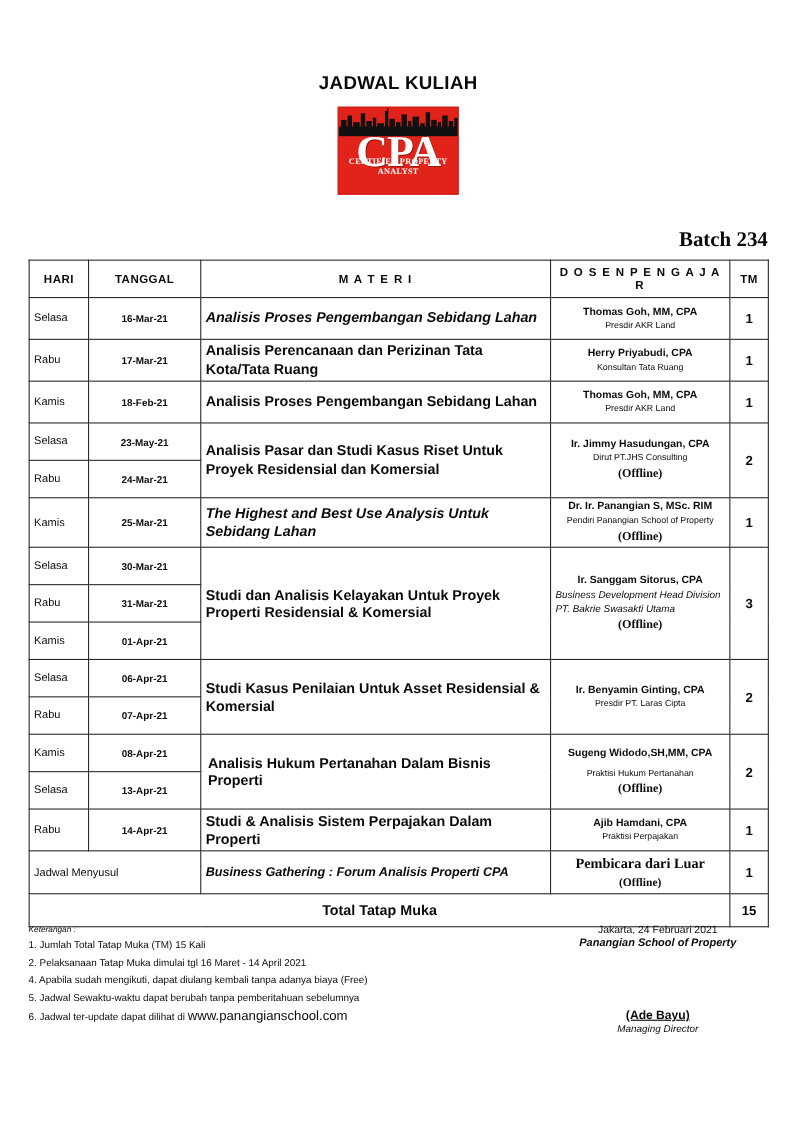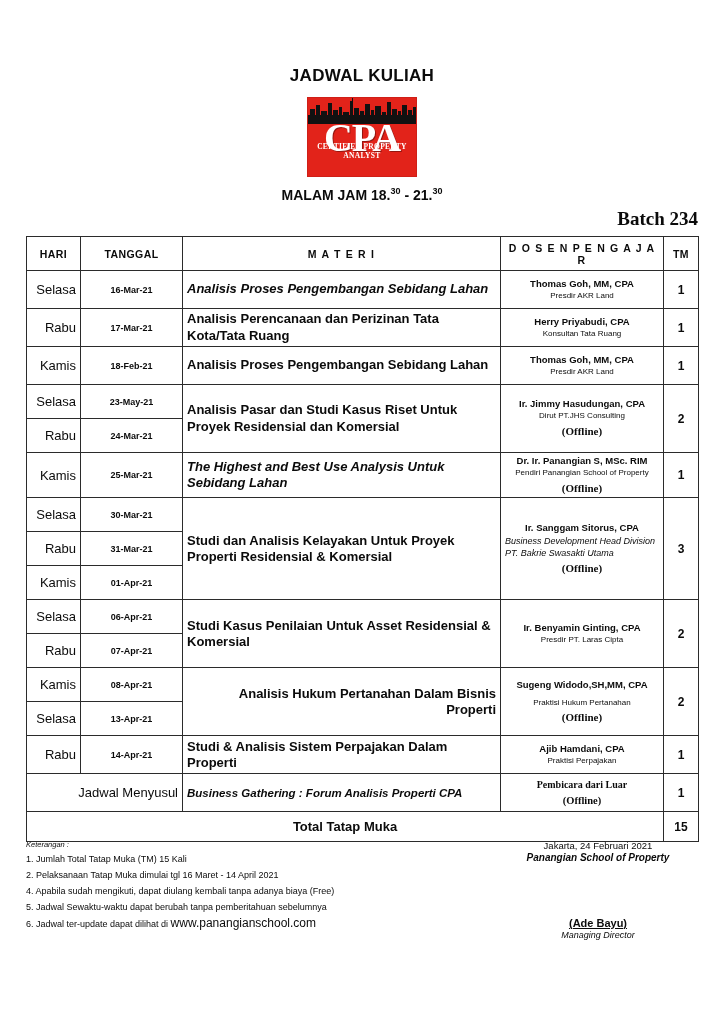--- a/index.html
+++ b/index.html
@@ -81,42 +81,42 @@
   thead th{
     height:34px;
     font-size:10.5px;font-weight:bold;
     text-align:center;
     letter-spacing:1.2px;
     border-bottom:2px solid #2b2b2b;
   }
   th.h-hari,th.h-tgl{letter-spacing:.4px;}
   th.h-tm{letter-spacing:.4px;}
 
-  td.hari{font-size:13px;text-align:right;}
+  td.hari{font-size:10px;text-align:left;}
   td.tgl{font-size:9px;font-weight:bold;text-align:center;}
   td.materi{
     font-size:13px;font-weight:bold;
     padding-left:10px;padding-right:6px;
     line-height:1.25;
   }
   td.materi.ital{font-style:italic;}
-  td.materi.center{text-align:right;padding-left:6px;}
+  td.materi.center{text-align:left;padding-left:6px;}
   td.materi.small{font-size:11.5px;}
   td.dosen{
     font-size:9px;text-align:center;line-height:1.35;
   }
   td.tm{font-size:12px;font-weight:bold;text-align:center;}
 
   .d-name{font-weight:bold;font-size:9.5px;display:block;}
   .d-role{font-size:8px;display:block;}
   .d-role.it{font-style:italic;font-size:9px;}
   .d-off{font-family:"Liberation Serif",serif;font-size:11px;font-weight:bold;display:block;margin-top:2px;}
   .d-spacer{display:block;height:6px;}
   .d-left{text-align:left;}
-  .d-serif{font-family:"Liberation Serif",serif;font-size:10px;font-weight:bold;display:block;}
+  .d-serif{font-family:"Liberation Serif",serif;font-size:13px;font-weight:bold;display:block;}
   .d-serif-sm{font-family:"Liberation Serif",serif;font-size:10.5px;display:block;}
 
   td.total{
     text-align:center;font-size:13px;font-weight:bold;height:30px;
   }
 
   
   .notes{
     position:absolute;left:26px;top:840px;width:470px;
   }
@@ -164,23 +164,20 @@
         <rect x="90" y="13" width="3" height="6" fill="#111111"></rect>
         <rect x="94" y="7" width="5" height="12" fill="#111111"></rect>
         <rect x="100" y="12" width="4" height="7" fill="#111111"></rect>
         <rect x="105" y="9" width="4" height="10" fill="#111111"></rect>
       </svg>
       <div class="cpa-text">CPA</div>
       <div class="cpa-tag">CERTIFIED PROPERTY ANALYST</div>
     </div>
   </div>
 
-  <div class="malam">
-    <span>MALAM JAM 18.</span><sup>30</sup><span> - 21.</span><sup>30</sup>
-  </div>
 
   <div class="batch">Batch 234</div>
 
   <table class="sched">
     <colgroup>
       <col class="c-hari">
         <col class="c-tgl">
         <col class="c-mat">
         <col class="c-dos">
         <col class="c-tm">

